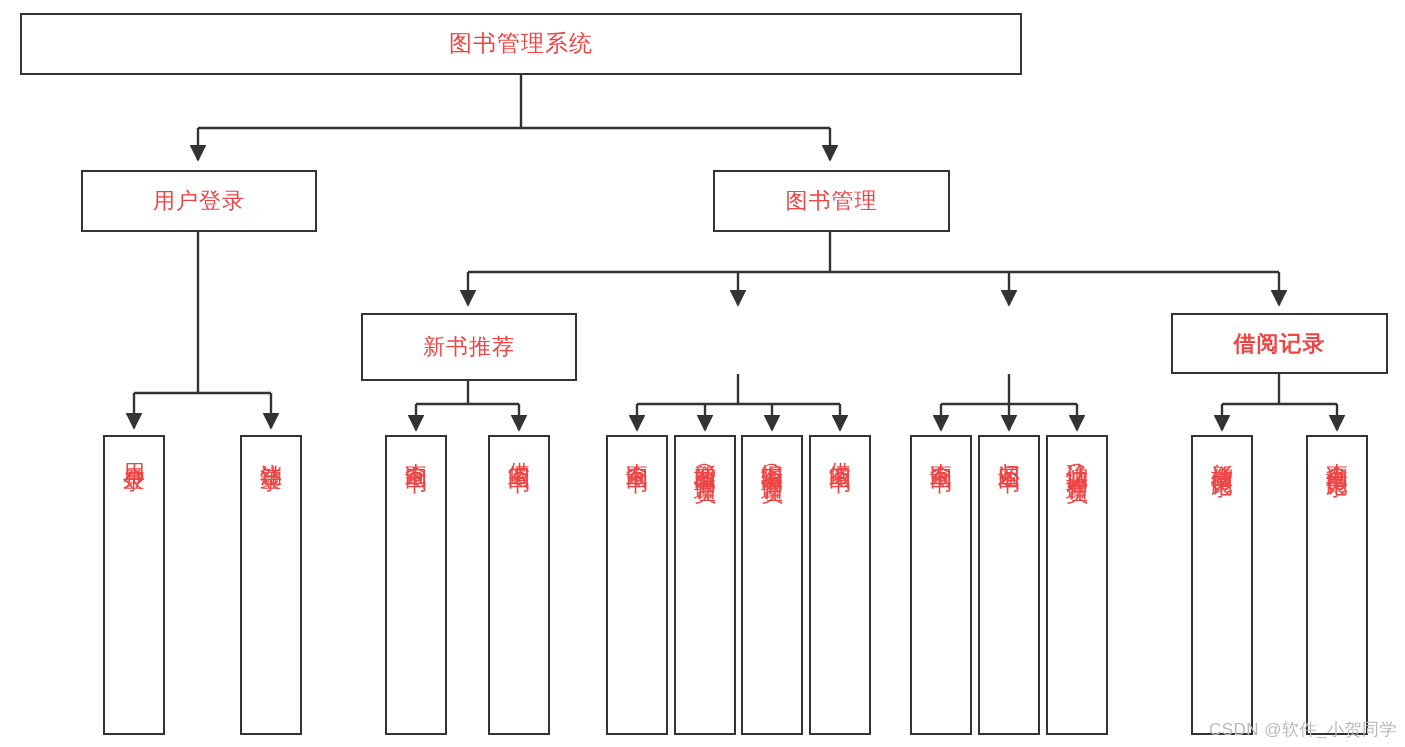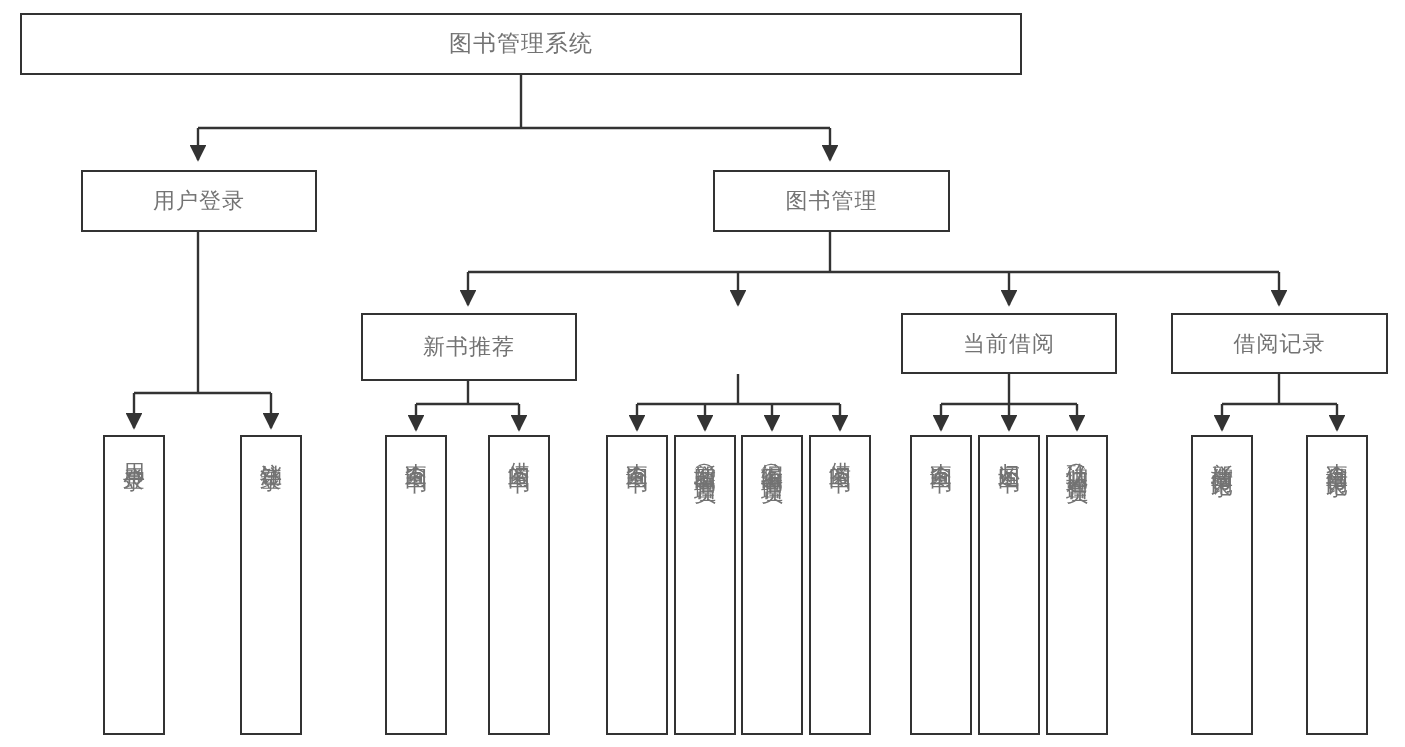--- a/index.html
+++ b/index.html
@@ -27,21 +27,21 @@
     pointer-events: none;
   }
   .node {
     position: absolute;
     box-sizing: border-box;
     background: #ffffff;
     border: 2px solid #333333;
     display: flex;
     align-items: center;
     justify-content: center;
-    color: #737373;
+    color: #ef4444;
     z-index: 2;
   }
   .node-label {
     display: block;
     text-align: center;
     line-height: 1.18;
     white-space: nowrap;
   }
   
   .node.horiz .node-label {
@@ -137,24 +137,21 @@
   <div class="node horiz" style="left:81px; top:170px; width:236px; height:62px;">
     <span class="node-label">用户登录</span>
   </div>
   <div class="node horiz" style="left:713px; top:170px; width:237px; height:62px;">
     <span class="node-label">图书管理</span>
   </div>
 
   <div class="node horiz" style="left:361px; top:313px; width:216px; height:68px;font-family:Liberation Serif, serif;">
     <span class="node-label">新书推荐</span>
   </div>
-  <div class="node horiz" style="left:901px; top:313px; width:216px; height:61px;">
-    <span class="node-label">当前借阅</span>
-  </div>
-  <div class="node horiz" style="left:1171px; top:313px; width:217px; height:61px;">
+  <div class="node horiz" style="left:1171px; top:313px; width:217px; height:61px;font-weight:bold;">
     <span class="node-label">借阅记录</span>
   </div>
 
   <div class="node vert" style="left:103px; top:435px; width:62px; height:300px;">
     <span class="node-label">用户登录</span>
   </div>
   <div class="node vert" style="left:240px; top:435px; width:62px; height:300px;">
     <span class="node-label">注销登录</span>
   </div>
 
@@ -188,14 +185,15 @@
     <span class="node-label">确认归还（管理员）</span>
   </div>
 
   <div class="node vert" style="left:1191px; top:435px; width:62px; height:300px;">
     <span class="node-label">新增借阅记录</span>
   </div>
   <div class="node vert" style="left:1306px; top:435px; width:62px; height:300px;">
     <span class="node-label">查询借阅记录</span>
   </div>
 
+  <div id="watermark">CSDN @软件_小贺同学</div>
 
 </div>
 
 </body></html>

